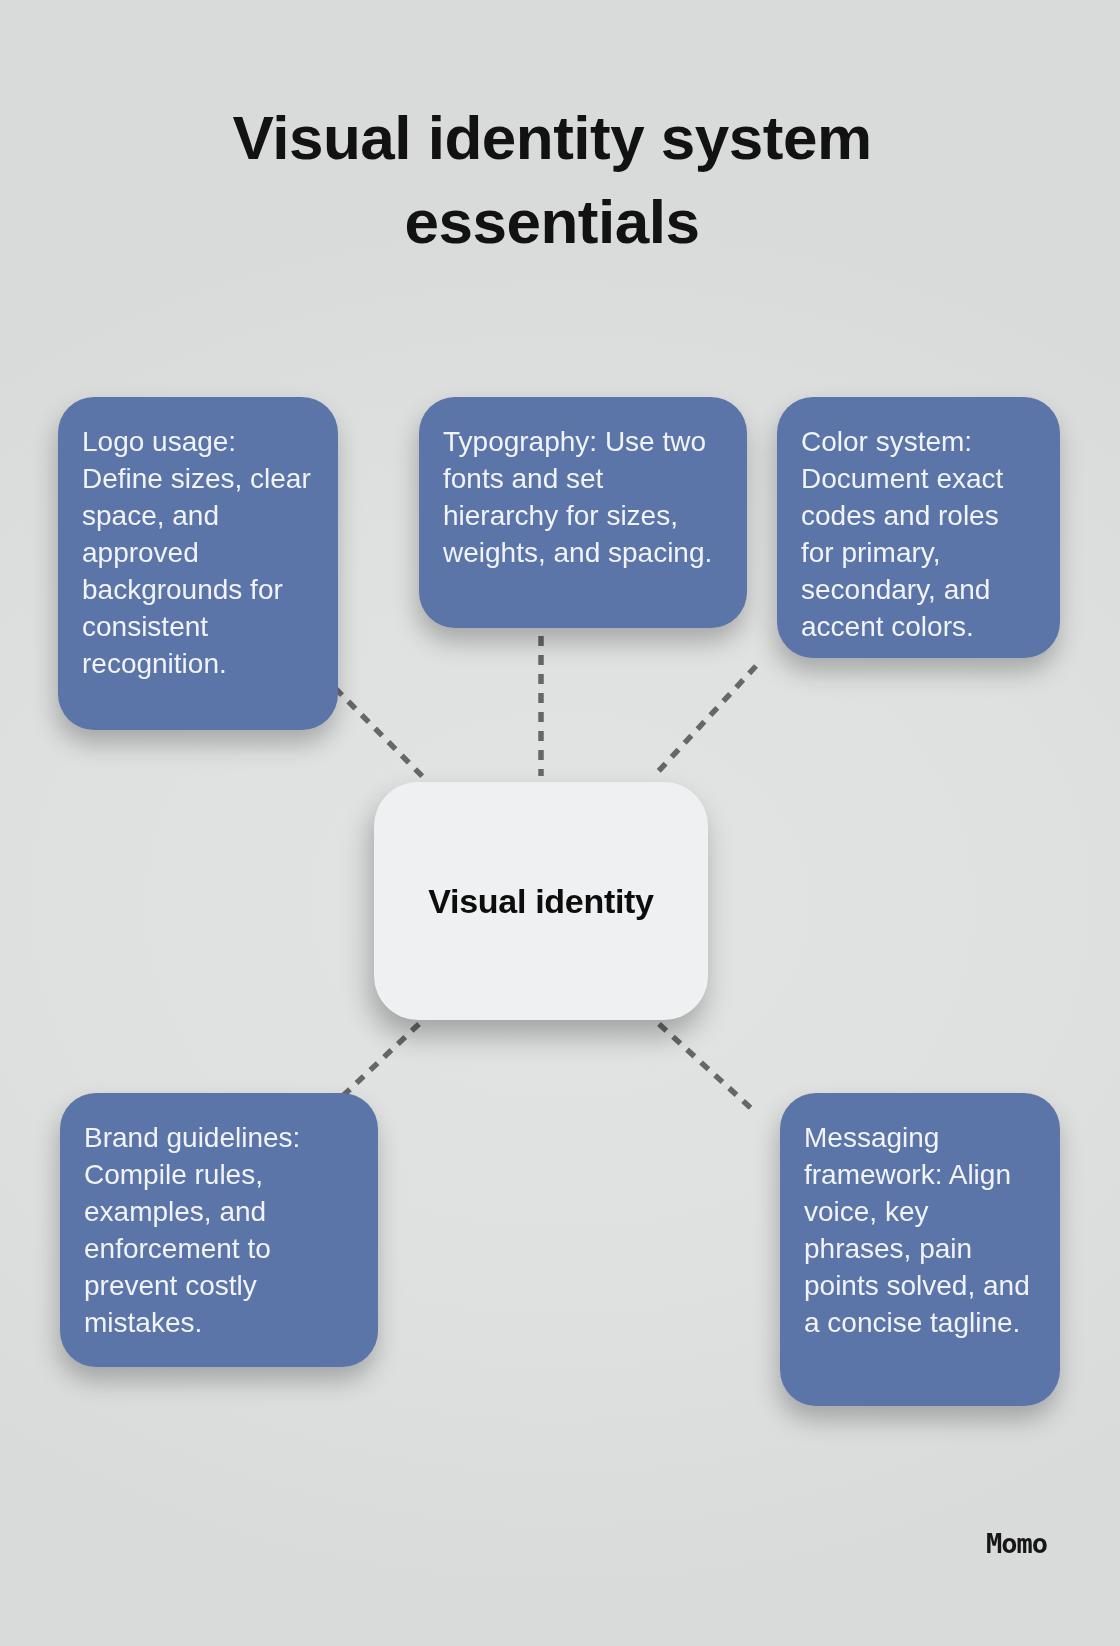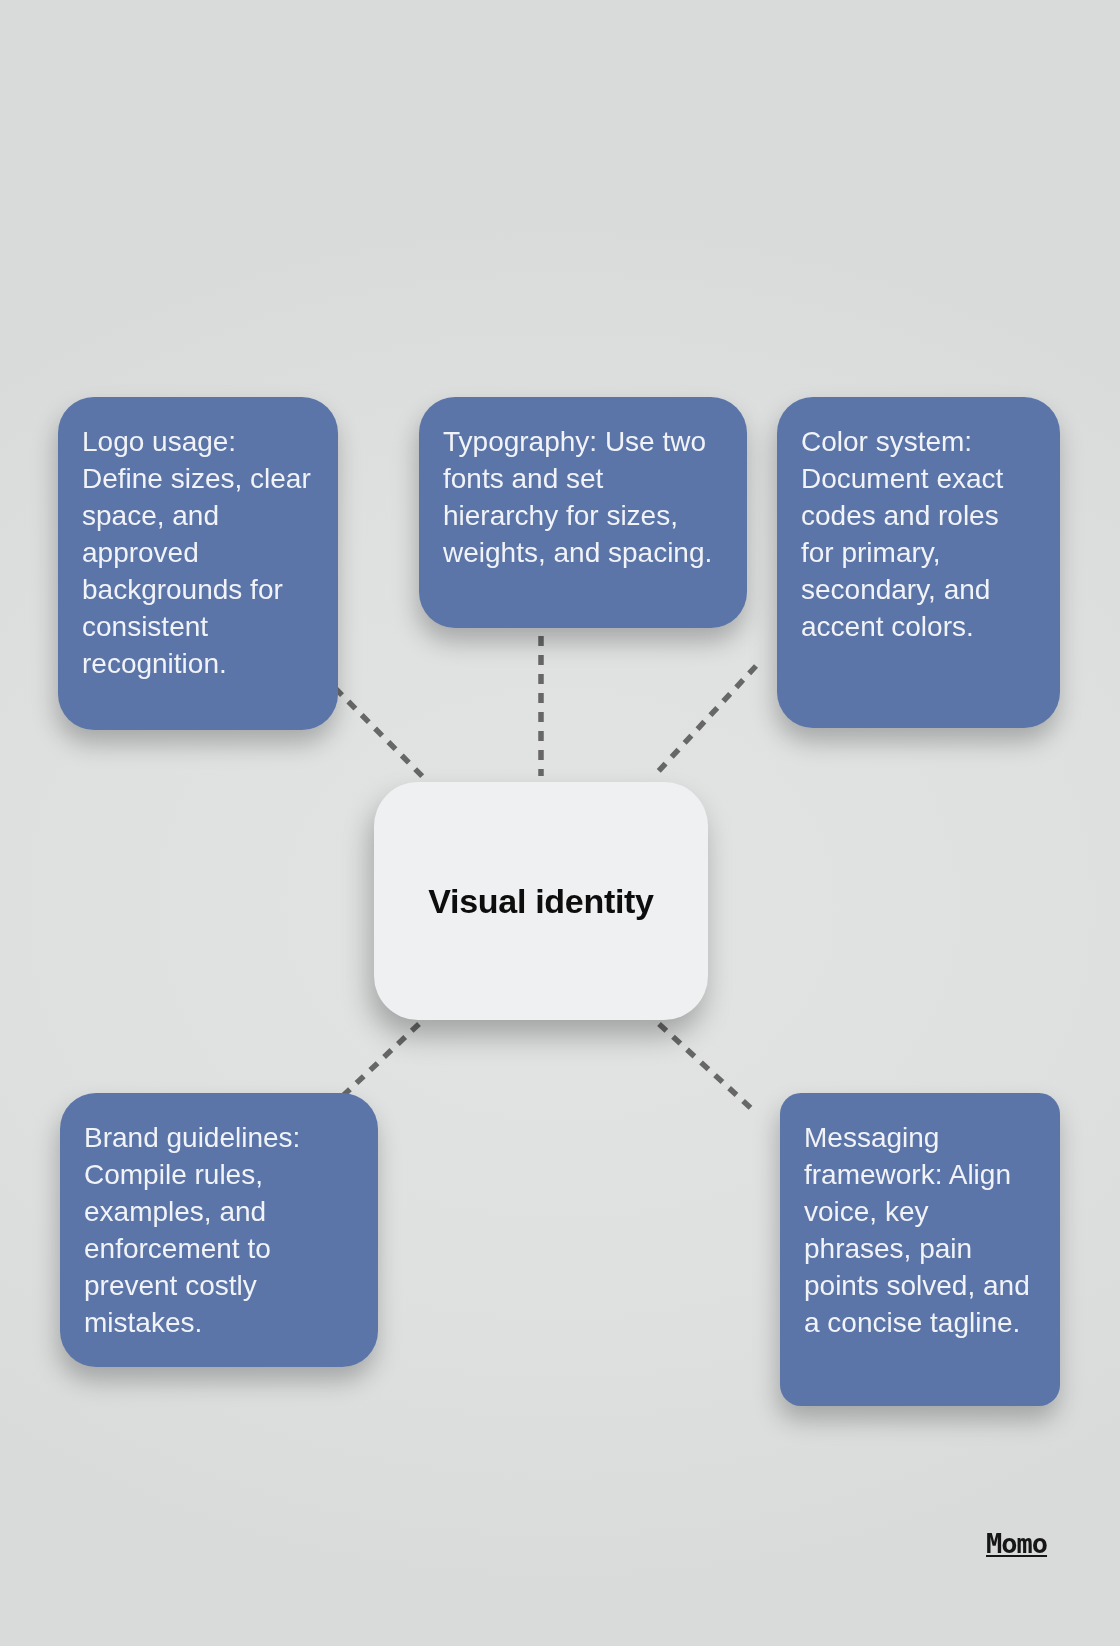--- a/index.html
+++ b/index.html
@@ -34,23 +34,23 @@
     background: #5b75a9;
     border-radius: 36px;
     padding: 26px 22px 24px 24px;
     color: #f1f3f7;
     font-size: 28px;
     line-height: 37px;
     box-shadow: -2px 14px 24px rgba(0,0,0,0.25);
   }
   .node-logo       { left: 58px;  top: 397px; width: 280px; height: 333px; }
   .node-typography { left: 419px; top: 397px; width: 328px; height: 231px; }
-  .node-color      { left: 777px; top: 397px; width: 283px; height: 331px; }
+  .node-color      { left: 777px; top: 397px; width: 283px; height: 261px; }
   .node-brand      { left: 60px;  top: 1093px; width: 318px; height: 274px; }
-  .node-messaging  { left: 780px; top: 1093px; width: 280px; height: 313px; border-radius: 21px; }
+  .node-messaging  { left: 780px; top: 1093px; width: 280px; height: 313px; }
   .node-center {
     position: absolute;
     left: 374px; top: 782px; width: 334px; height: 238px;
     box-sizing: border-box;
     background: #eef0f2;
     border-radius: 44px;
     box-shadow: -4px 16px 28px rgba(0,0,0,0.28);
     display: flex; align-items: center; justify-content: center;
   }
   .node-center .center-label {
@@ -60,36 +60,38 @@
     letter-spacing: -0.3px;
   }
   .watermark {
     position: absolute;
     left: 986px; top: 1528px;
     font-family: "DejaVu Sans Mono", monospace;
     font-weight: 800;
     font-size: 27px;
     color: #161616;
     letter-spacing: -1px;
-    text-decoration: underline;
   }
 </style>
 </head>
 <body>
 
 <div class="canvas">
 
   <svg class="connector-layer" viewBox="0 0 1120 1646" xmlns="http://www.w3.org/2000/svg">
     <line x1="335" y1="688" x2="424" y2="778" stroke="#676767" stroke-width="5.5" stroke-dasharray="10 9"></line>
     <line x1="541" y1="636" x2="541" y2="776" stroke="#676767" stroke-width="5.5" stroke-dasharray="10 9"></line>
     <line x1="756" y1="666" x2="654" y2="776" stroke="#676767" stroke-width="5.5" stroke-dasharray="10 9"></line>
     <line x1="419" y1="1024" x2="329" y2="1109" stroke="#676767" stroke-width="5.5" stroke-dasharray="10 9"></line>
     <line x1="659" y1="1024" x2="753" y2="1110" stroke="#676767" stroke-width="5.5" stroke-dasharray="10 9"></line>
   </svg>
 
+  <div class="page-title">
+    <span class="title-inner">Visual identity system essentials</span>
+  </div>
 
   <div class="node node-logo">
     <span>Logo usage: Define sizes, clear space, and approved backgrounds for consistent recognition.</span>
   </div>
 
   <div class="node node-typography">
     <span>Typography: Use two fonts and set hierarchy for sizes, weights, and spacing.</span>
   </div>
 
   <div class="node node-color">

